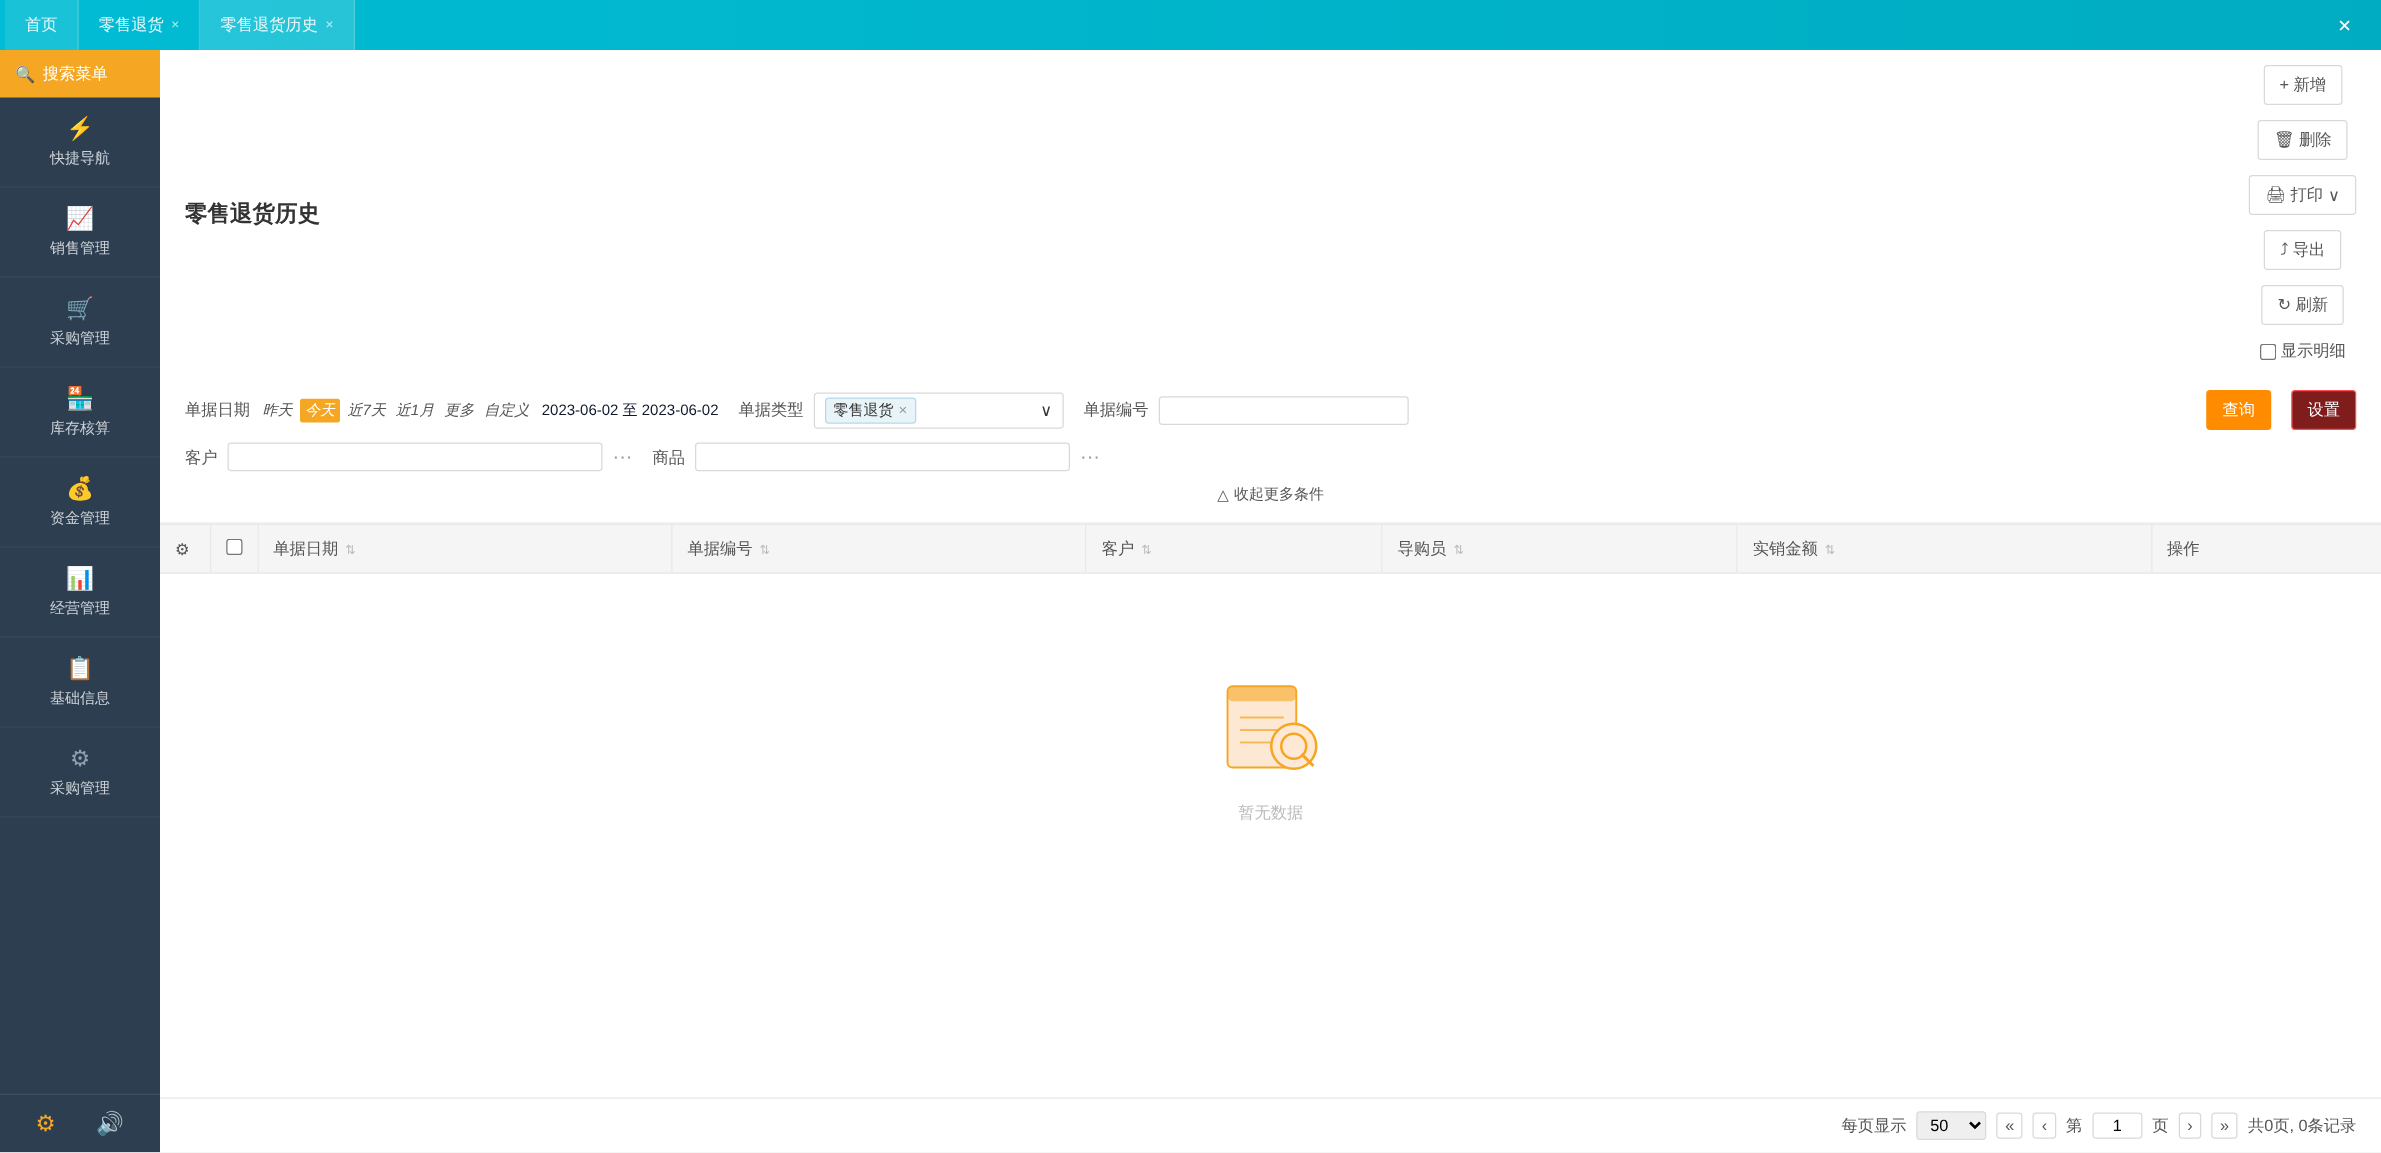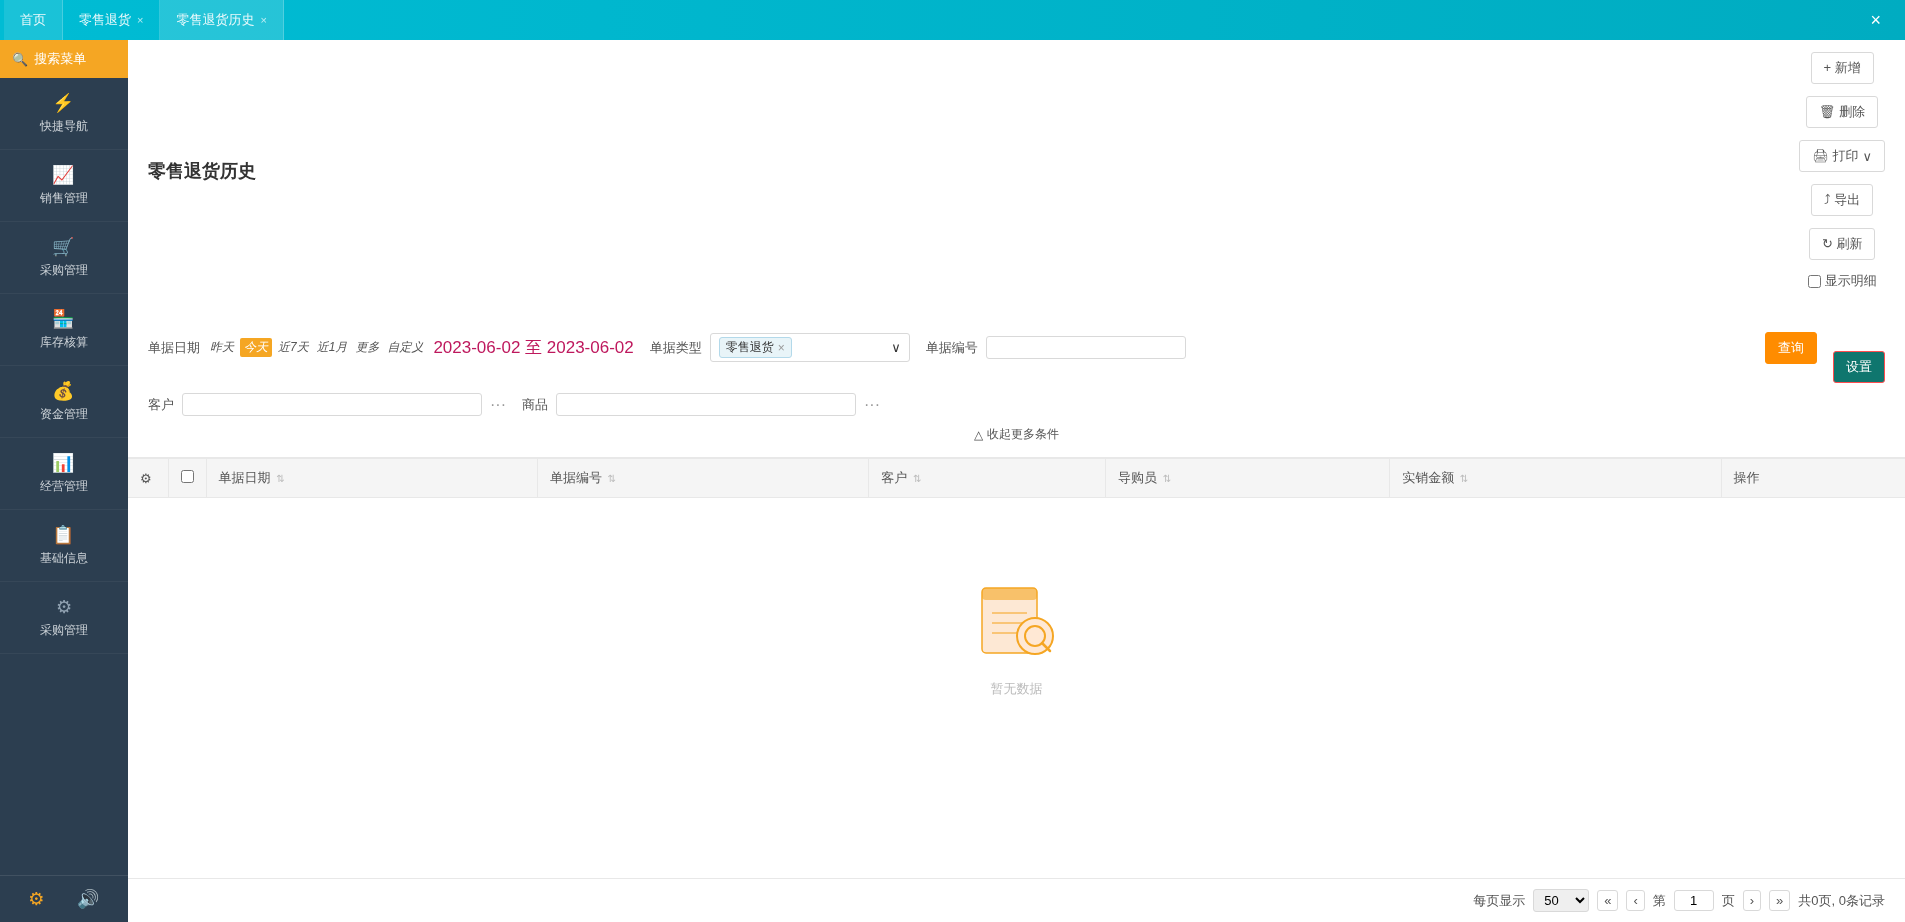--- a/index.html
+++ b/index.html
@@ -153,24 +153,23 @@
       color: #555;
       cursor: pointer;
     }
     .toolbar-btn.primary {
       background: #ff8c00;
       color: white;
       border-color: #ff8c00;
       font-family: Liberation Mono, monospace;
     }
     .toolbar-btn.secondary {
-      background: #0f766e;
+      background: #7f1d1d;
       color: white;
       border-color: #ff4d4f;
-      margin-top: 39px;
     }
     .show-detail-checkbox {
       display: flex;
       align-items: center;
       gap: 4px;
       font-size: 13px;
       color: #555;
     }
 
     
@@ -206,22 +205,22 @@
       cursor: pointer;
       padding: 1px 2px;
     }
     .date-shortcut.active {
       background: #f5a623;
       color: white;
       border-radius: 2px;
       padding: 1px 4px;
     }
     .date-range {
-      font-size: 17px;
-      color: #be185d;
+      font-size: 12px;
+      color: #0f172a;
     }
     .filter-select {
       display: flex;
       align-items: center;
       border: 1px solid #d9d9d9;
       border-radius: 3px;
       padding: 3px 8px;
       background: white;
       font-size: 13px;
       color: #333;

